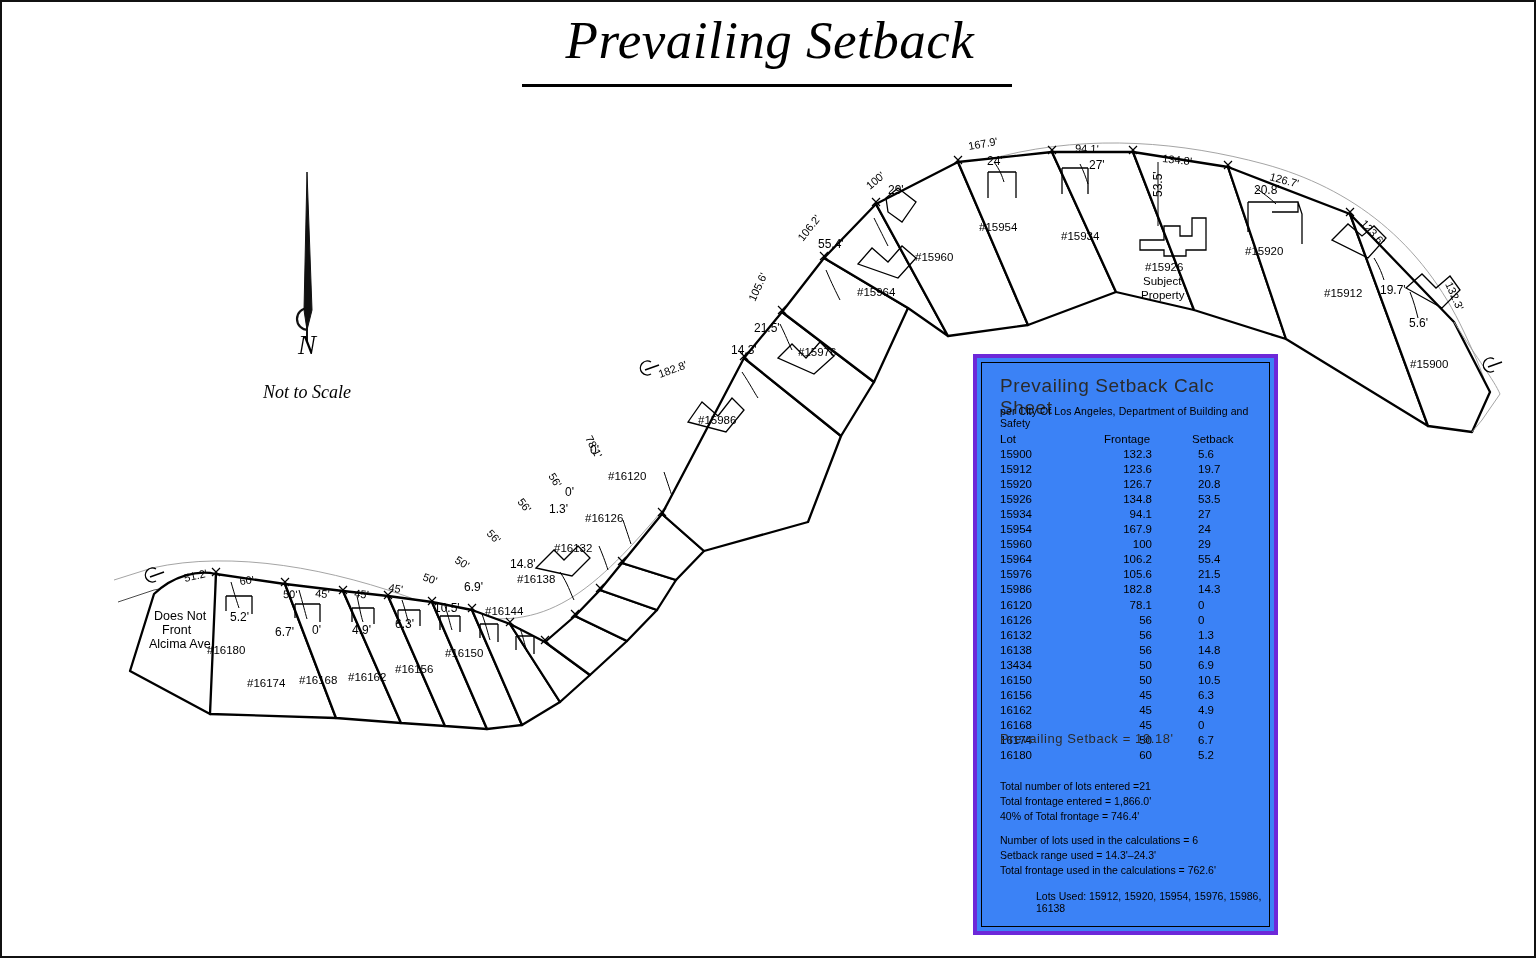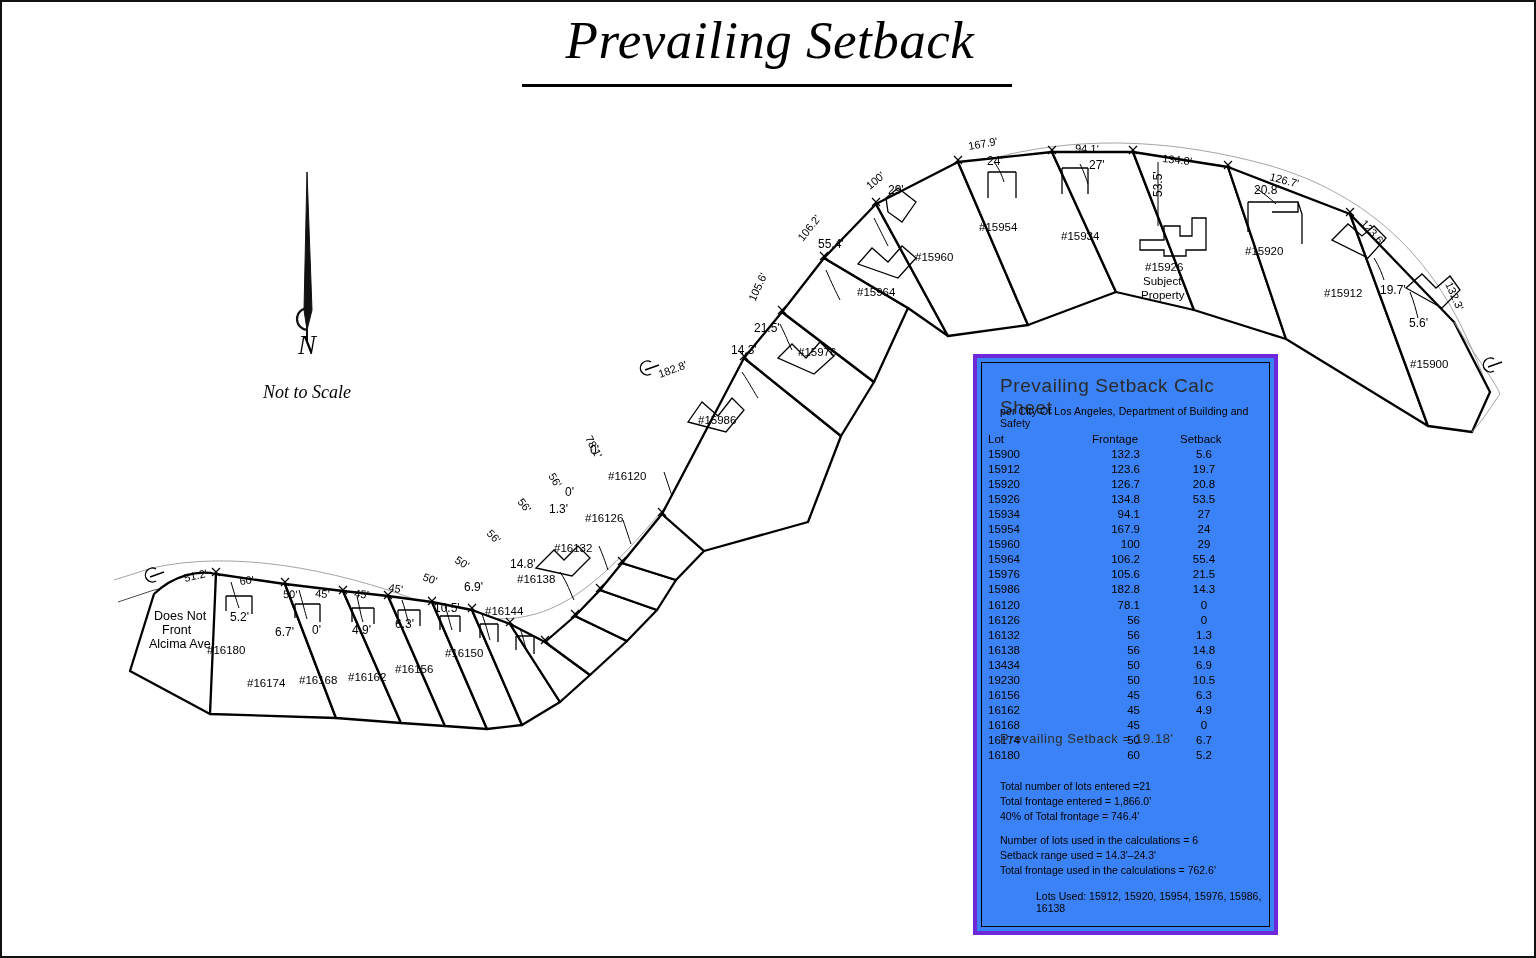--- a/index.html
+++ b/index.html
@@ -22,25 +22,25 @@
   .tick{fill:none;stroke:#000;stroke-width:1.2;}
   text.lbl{font-family:"Liberation Sans",sans-serif;font-size:11.5px;fill:#000;}
   text.frontage{font-family:"Liberation Sans",sans-serif;font-size:11px;fill:#000;}
   text.setback{font-family:"Liberation Sans",sans-serif;font-size:12px;fill:#000;}
   text.note{font-family:"Liberation Sans",sans-serif;font-size:12.5px;fill:#000;}
   #calcbox{position:absolute;left:971px;top:352px;width:305px;height:581px;
            background:#3b82f6;border:4px solid #6d28d9;box-sizing:border-box;}
   #calcinner{position:absolute;left:4px;top:4px;right:4px;bottom:4px;border:1px solid #000;}
   .cs-title{position:absolute;left:18px;top:12px;font-size:19px;letter-spacing:0.6px;color:#2b2b2b;}
   .cs-sub{position:absolute;left:18px;top:42px;font-size:10.5px;color:#000;letter-spacing:0.1px;}
-  #cstable{position:absolute;left:6px;top:70px;width:270px;font-size:11.5px;}
+  #cstable{position:absolute;left:18px;top:70px;width:270px;font-size:11.5px;}
   #cstable .row{position:relative;height:15.05px;}
   #cstable .c-lot{position:absolute;left:0;}
   #cstable .c-fr{position:absolute;left:108px;text-align:right;width:44px;}
-  #cstable .c-sb{position:absolute;left:198px;text-align:center;width:36px;}
+  #cstable .c-sb{position:absolute;left:198px;text-align:left;width:36px;}
   #cstable .hdr .c-fr{text-align:left;left:104px;}
   #cstable .hdr .c-sb{text-align:left;left:192px;}
   .cs-result{position:absolute;left:18px;top:368px;font-size:13px;letter-spacing:0.6px;color:#2b2b2b;}
   .cs-stats{position:absolute;left:18px;top:416px;font-size:10.5px;line-height:15px;}
   .cs-stats .gap{height:9px;}
   .cs-lots{position:absolute;left:18px;top:527px;font-size:10.5px;margin-left:36px;}
 </style>
 </head>
 <body>
 
@@ -336,21 +336,21 @@
               <span class="c-lot">16138</span>
               <span class="c-fr">56</span>
               <span class="c-sb">14.8</span>
             </div>
             <div class="row">
               <span class="c-lot">13434</span>
               <span class="c-fr">50</span>
               <span class="c-sb">6.9</span>
             </div>
             <div class="row">
-              <span class="c-lot">19230</span>
+              <span class="c-lot">16150</span>
               <span class="c-fr">50</span>
               <span class="c-sb">10.5</span>
             </div>
             <div class="row">
               <span class="c-lot">16156</span>
               <span class="c-fr">45</span>
               <span class="c-sb">6.3</span>
             </div>
             <div class="row">
               <span class="c-lot">16162</span>

